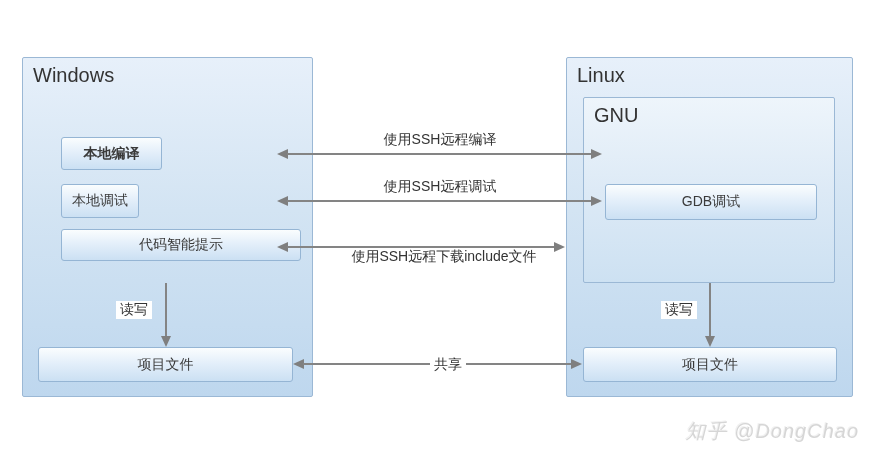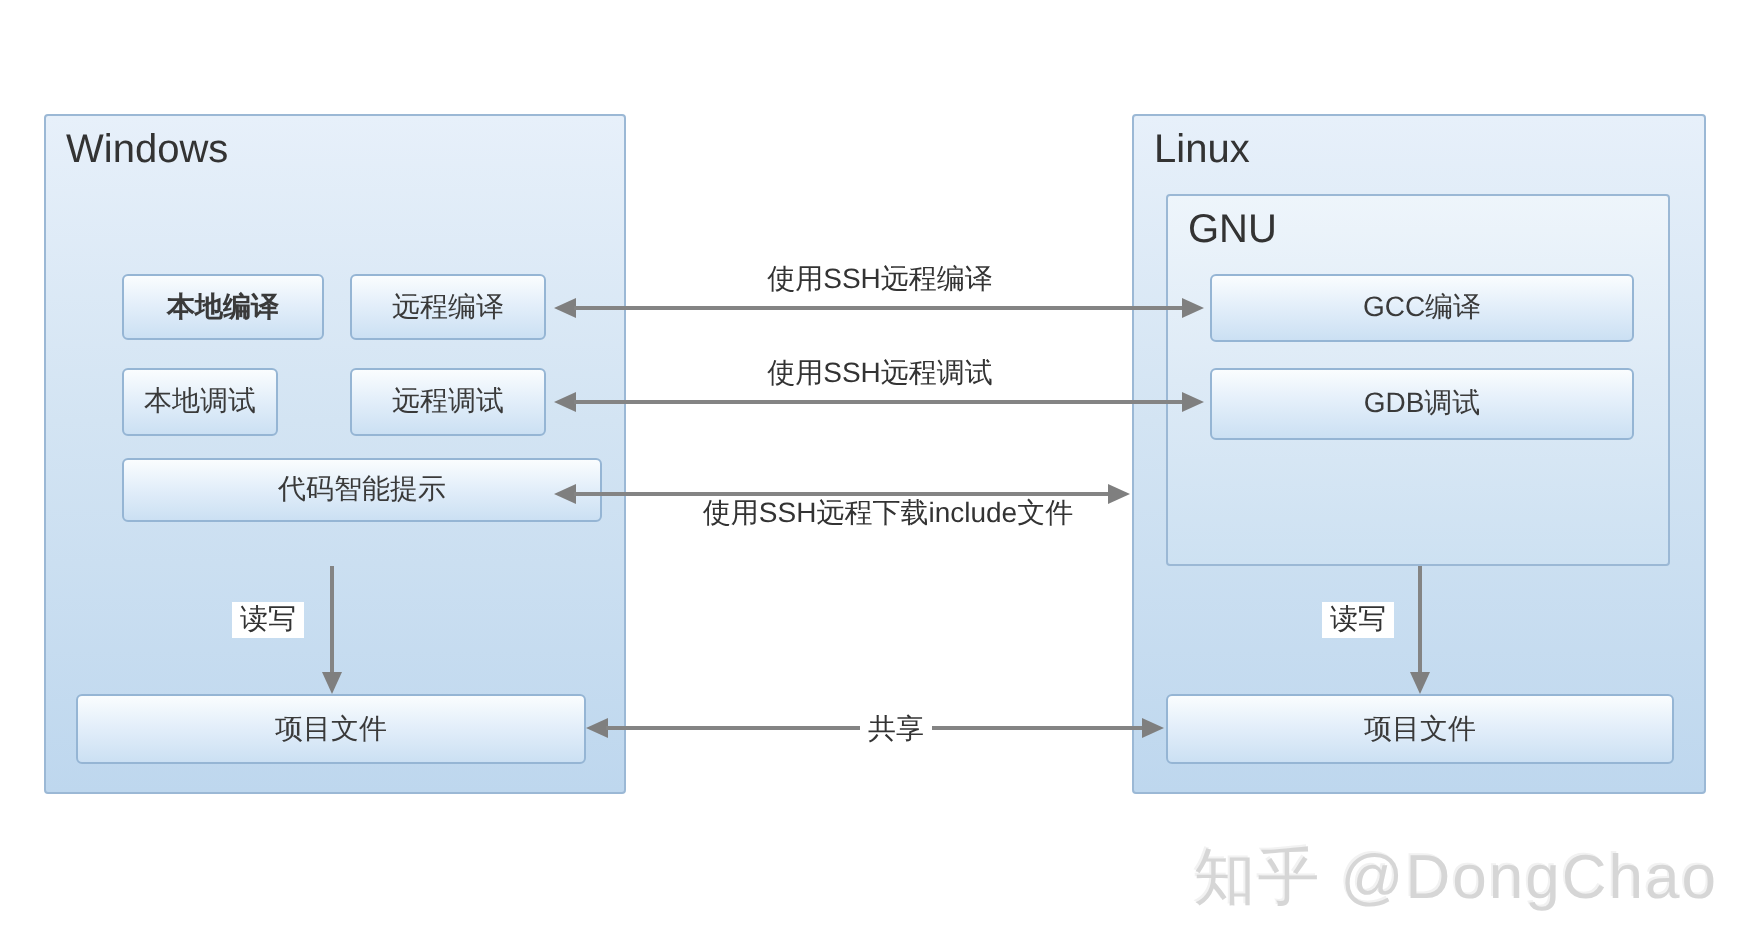--- a/index.html
+++ b/index.html
@@ -70,53 +70,51 @@
     background: #ffffff;
     padding: 0 4px;
     font-size: 14px;
     color: #333333;
     white-space: nowrap;
   }
   .watermark {
     position: absolute;
     right: 18px;
     top: 418px;
-    font-size: 31px;
+    font-size: 20px;
     color: #d6d6d6;
     text-shadow: -1px -1px 0 #f2f2f2;
     letter-spacing: 1px;
+    font-style: italic;
   }
 </style>
 </head>
 <body>
 
 <div id="canvas">
 
   <div class="panel" style="left:22px; top:57px; width:291px; height:340px;">
     <span class="panel-title">Windows</span>
   </div>
 
 
   <div class="btn" style="left:61px; top:137px; width:101px; height:33px;font-weight:bold;">本地编译</div>
-  <div class="btn" style="left:175px; top:137px; width:98px; height:33px;">远程编译</div>
   <div class="btn" style="left:61px; top:184px; width:78px; height:34px;">本地调试</div>
-  <div class="btn" style="left:175px; top:184px; width:98px; height:34px;">远程调试</div>
   <div class="btn" style="left:61px; top:229px; width:240px; height:32px;">代码智能提示</div>
 
   <div class="btn" style="left:38px; top:347px; width:255px; height:35px;">项目文件</div>
 
   <div class="panel" style="left:566px; top:57px; width:287px; height:340px;">
     <span class="panel-title">Linux</span>
   </div>
 
   <div class="inner-box" style="left:583px; top:97px; width:252px; height:186px;">
     <span class="panel-title">GNU</span>
   </div>
 
-  <div class="btn" style="left:605px; top:137px; width:212px; height:34px;">GCC编译</div>
   <div class="btn" style="left:605px; top:184px; width:212px; height:36px;">GDB调试</div>
 
   <div class="btn" style="left:583px; top:347px; width:254px; height:35px;">项目文件</div>
 
   <div>
     <div class="ah-left" style="left:277px; top:149px;"></div>
     <div class="hline" style="left:287px; top:153px; width:306px;"></div>
     <div class="ah-right" style="left:591px; top:149px;"></div>
     <span class="conn-label" style="left:440px; top:131px;">使用SSH远程编译</span>
   </div>

